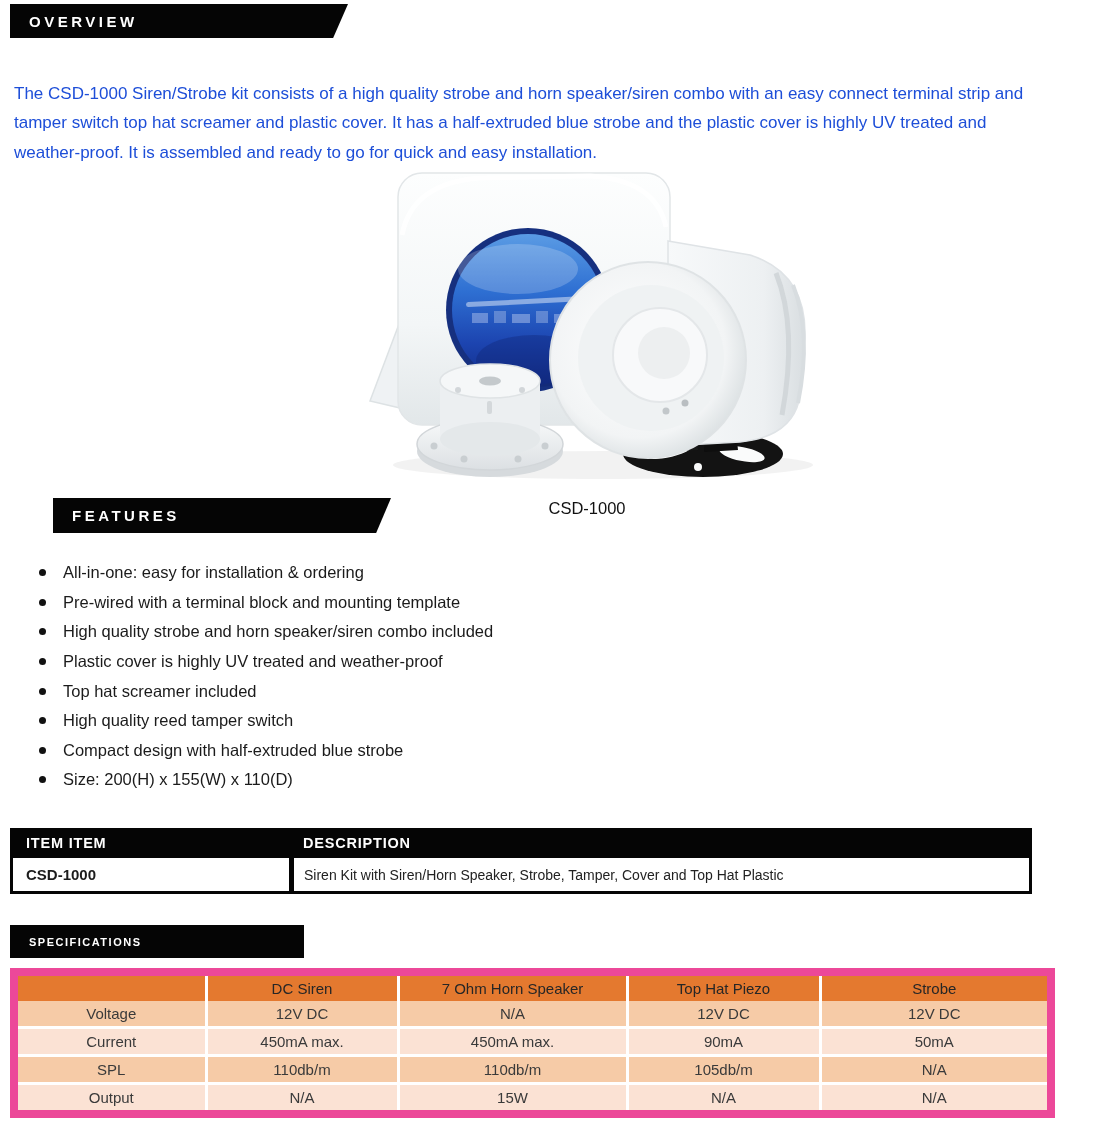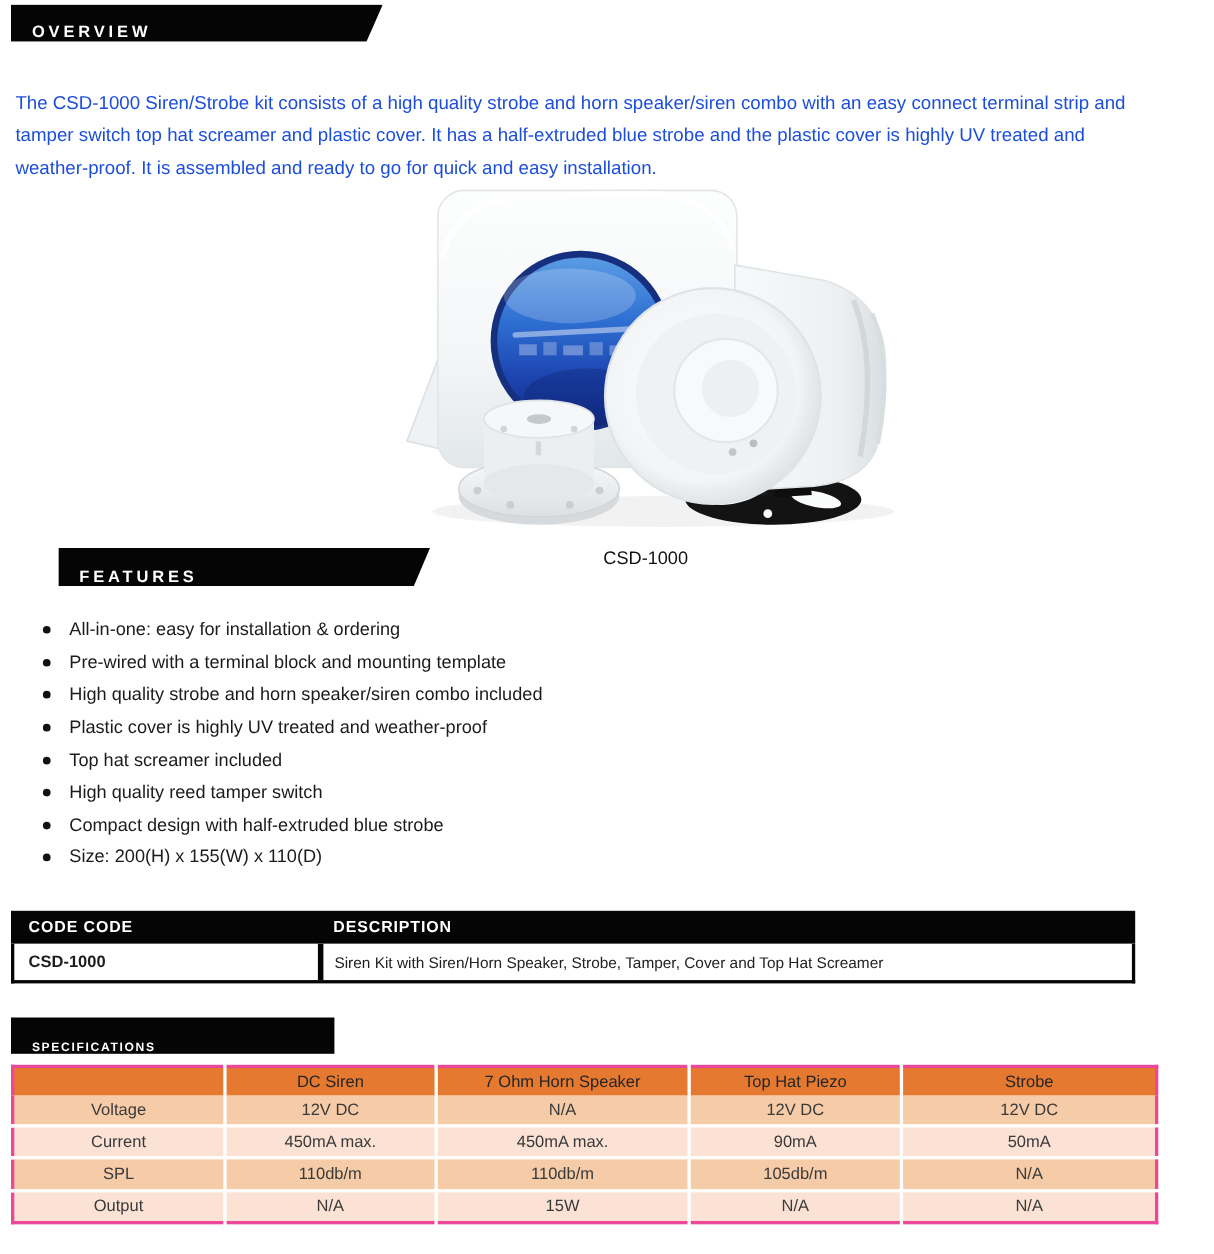--- a/index.html
+++ b/index.html
@@ -2,21 +2,21 @@
 <html><head>
 <meta charset="utf-8">
 <style>
   html,body{margin:0;padding:0;}
   body{
     width:1104px;height:1140px;position:relative;background:#ffffff;
     font-family:"Liberation Sans",sans-serif;color:#1c1c1c;overflow:hidden;
   }
   .banner{
     position:absolute;background:#050505;color:#ffffff;font-weight:bold;
-    display:flex;align-items:flex-end;padding-left:19px;box-sizing:border-box;
+    display:flex;align-items:center;padding-left:19px;box-sizing:border-box;
   }
   .banner.slant{clip-path:polygon(0 0,100% 0,95.6% 100%,0 100%);}
   #ov-banner{left:10px;top:4px;width:338px;height:34px;font-size:15px;letter-spacing:3.5px;}
   #ft-banner{left:10px;top:498px;width:338px;height:35px;font-size:15px;letter-spacing:3.5px;margin-left:43px;}
   #sp-banner{left:10px;top:925px;width:294px;height:33px;font-size:11px;letter-spacing:1.5px;}
   .para{
     position:absolute;left:14px;top:62px;width:1032px;
     font-size:17px;line-height:29.4px;color:#1d4ed8;
   }
   #product-figure{position:absolute;left:368px;top:163px;width:454px;height:324px;margin:0;}
@@ -36,21 +36,21 @@
   .it-head .c2{padding-left:12px;flex:1;}
   .it-body{display:flex;height:36px;border:3px solid #050505;border-top:none;
     box-sizing:border-box;background:#fff;}
   .it-body .c1{width:281px;box-sizing:border-box;border-right:5px solid #050505;
     display:flex;align-items:center;padding-left:13px;font-weight:bold;font-size:15px;flex:none;}
   .it-body .c2{flex:1;display:flex;align-items:center;padding-left:10px;font-size:14px;color:#222;}
 
   
   #spec-table{
     position:absolute;left:10px;top:968px;width:1043px;height:145px;
-    border:3px solid #ec4899;box-sizing:border-box;border-collapse:collapse;
+    border:8px solid #ec4899;box-sizing:border-box;border-collapse:collapse;
     table-layout:fixed;font-size:15px;color:#3a3a3a;
   }
   #spec-table th,#spec-table td{
     padding:0;text-align:center;vertical-align:middle;height:25px;
     border-right:3px solid #ffffff;font-weight:normal;
   }
   #spec-table th:last-child,#spec-table td:last-child{border-right:none;}
   #spec-table tr:not(:last-child) th,#spec-table tr:not(:last-child) td{border-bottom:3px solid #ffffff;}
   #spec-table thead th{background:#E4792F;color:#262626;}
   #spec-table tbody tr:nth-child(odd) td{background:#F6CBA7;}
@@ -188,26 +188,26 @@
       <span>Compact design with half-extruded blue strobe</span>
     </li>
   <li>
       <span class="dot"></span>
       <span>Size: 200(H) x 155(W) x 110(D)</span>
     </li>
 </ul>
 
 <div id="item-table">
   <div class="it-head">
-    <div class="c1">CODE CODE</div>
+    <div class="c1">ITEM ITEM</div>
     <div class="c2">DESCRIPTION</div>
   </div>
   <div class="it-body">
     <div class="c1">CSD-1000</div>
-    <div class="c2">Siren Kit with Siren/Horn Speaker, Strobe, Tamper, Cover and Top Hat Screamer</div>
+    <div class="c2">Siren Kit with Siren/Horn Speaker, Strobe, Tamper, Cover and Top Hat Plastic</div>
   </div>
 </div>
 
 <div id="sp-banner" class="banner">
   <span>SPECIFICATIONS</span>
 </div>
 <table id="spec-table">
   <colgroup>
     <col style="width:192px">
       <col style="width:192px">

